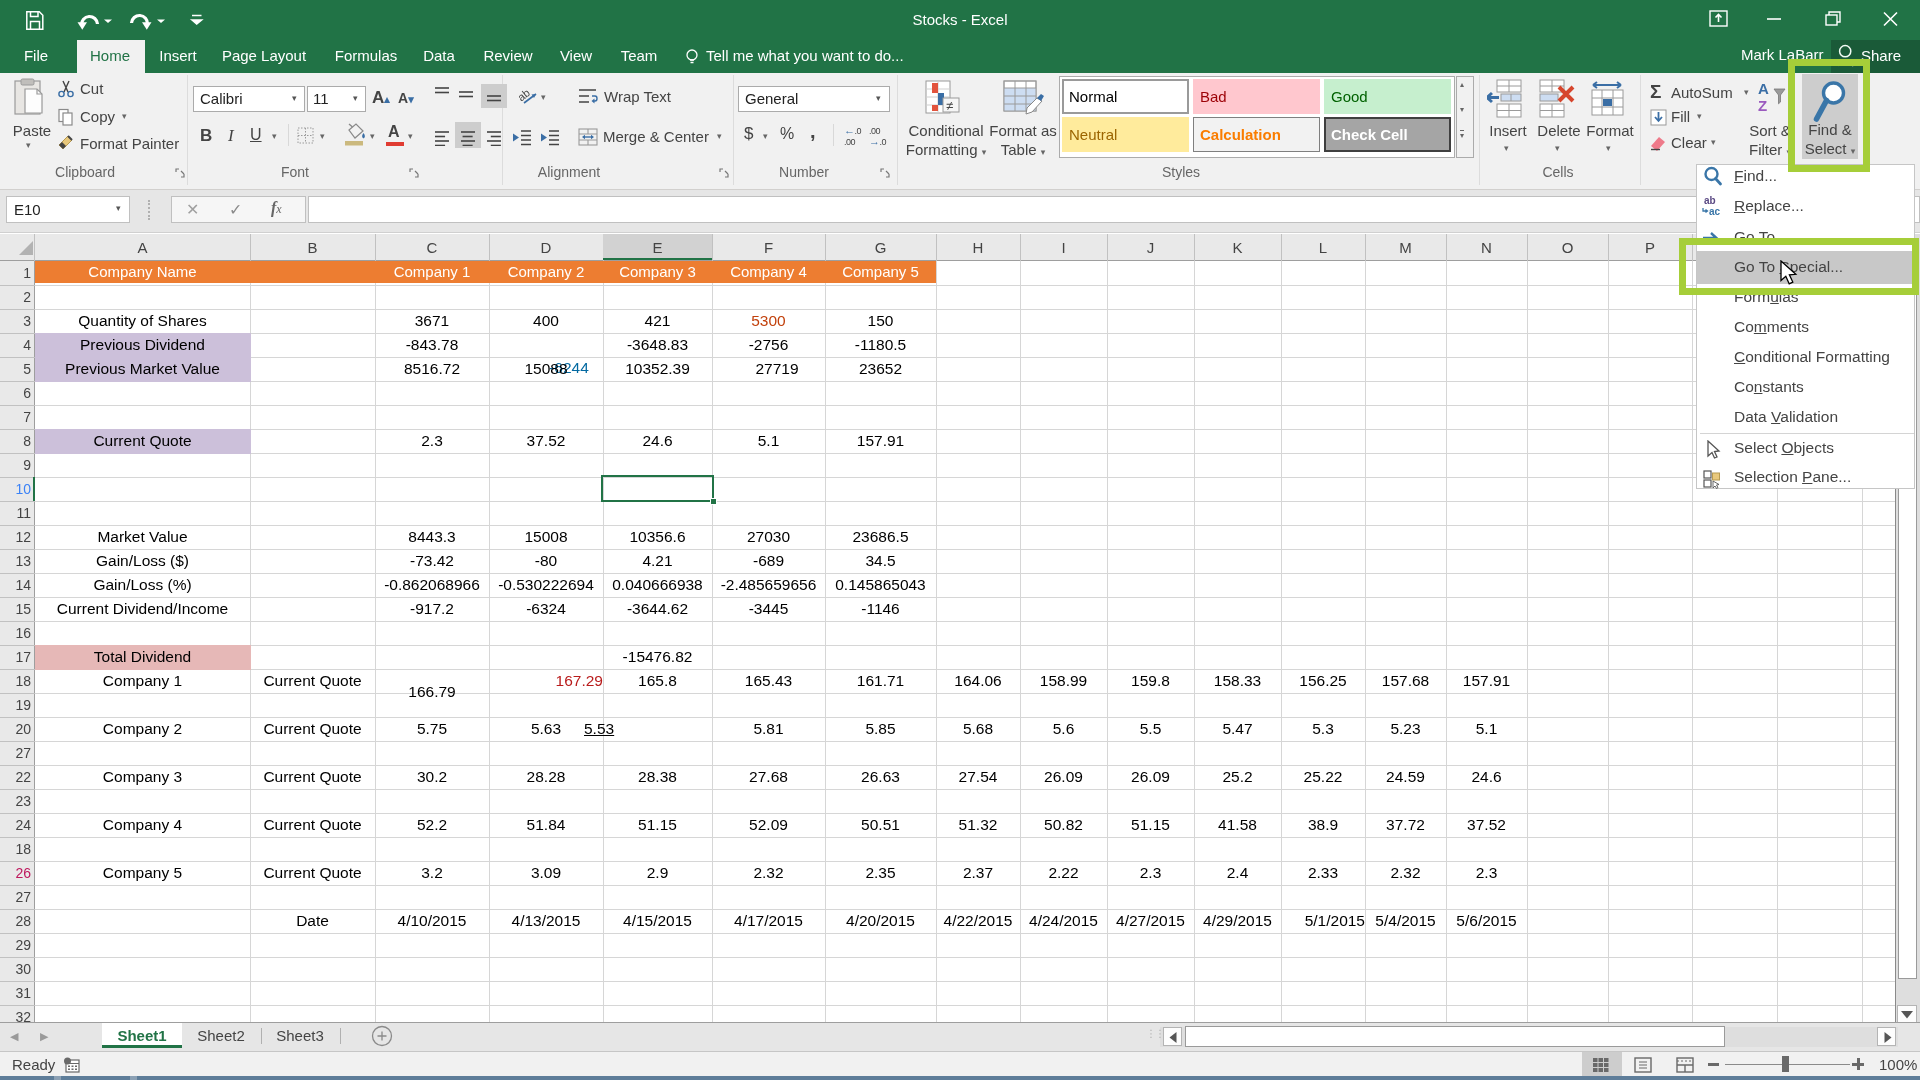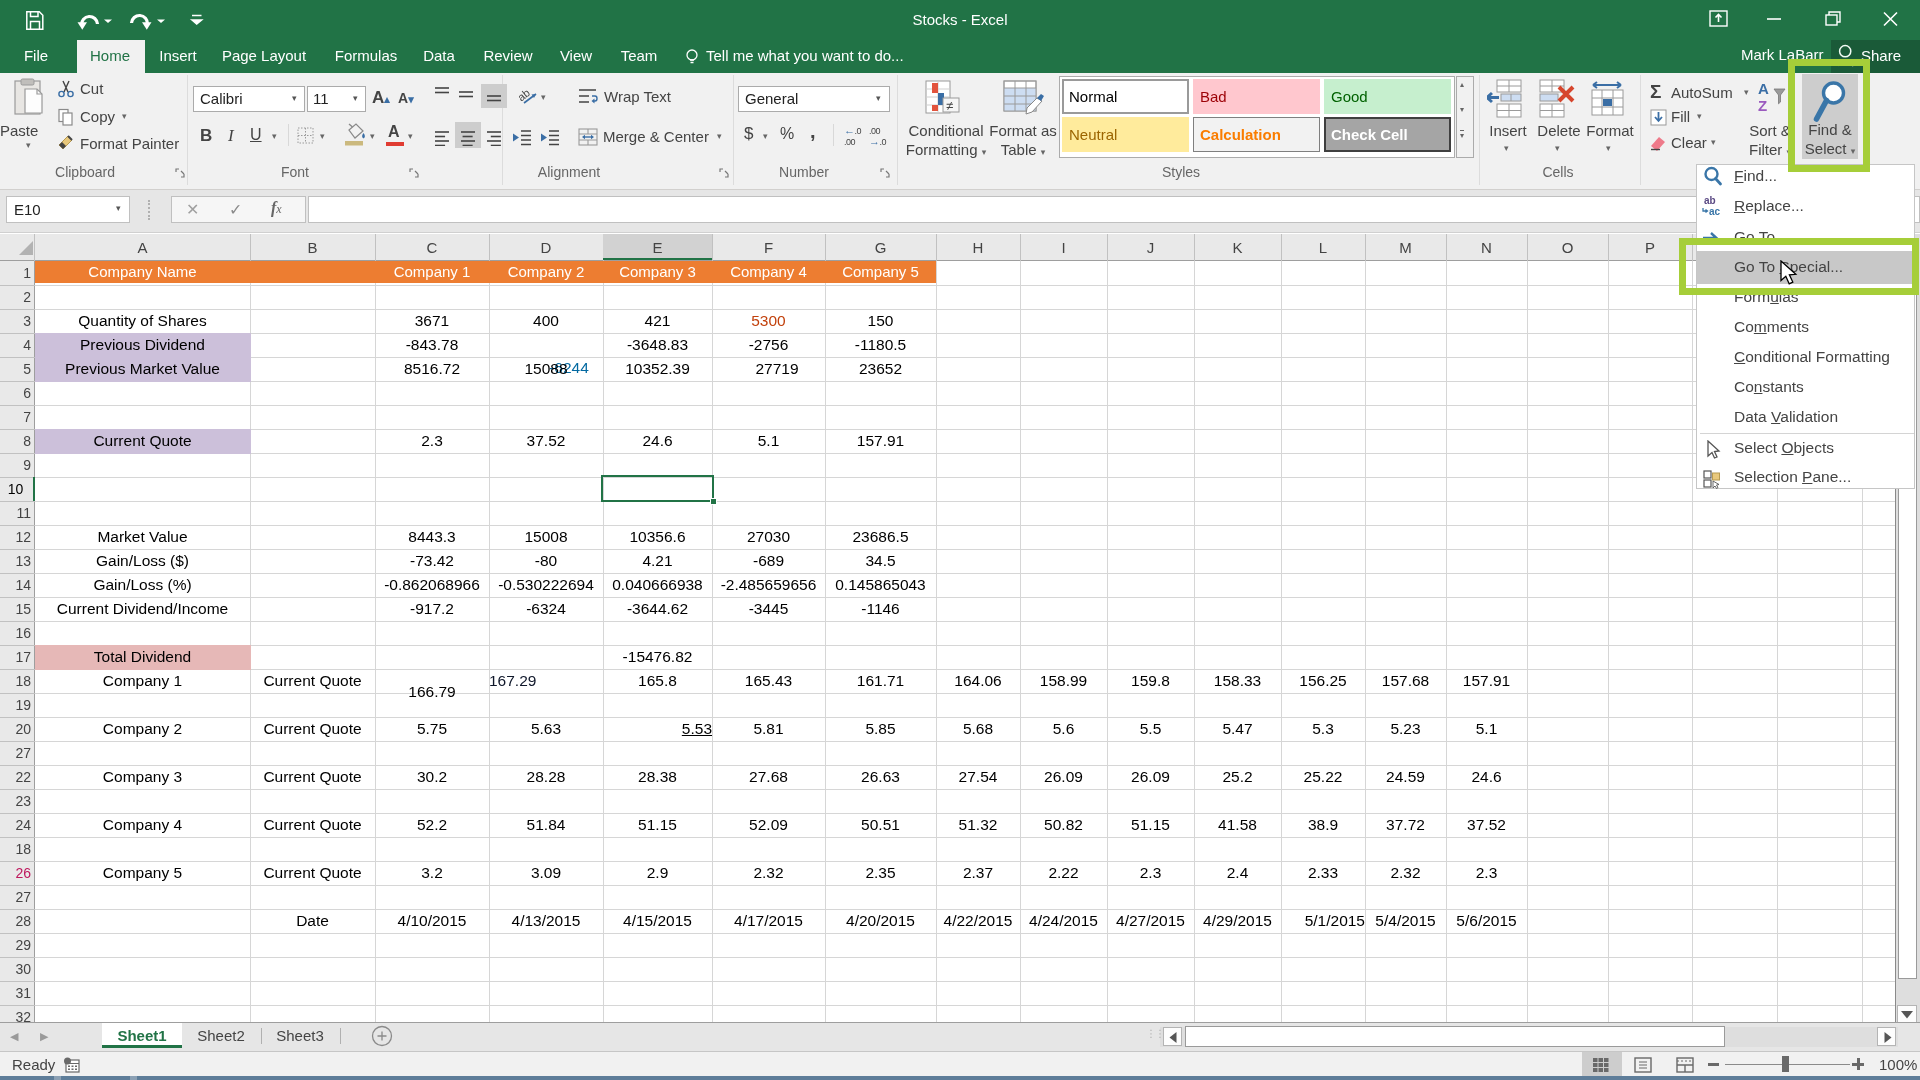--- a/index.html
+++ b/index.html
@@ -90,21 +90,21 @@
     <g stroke="#777" fill="none" stroke-width="1.2">
       <path d="M2 5 v-3 h3 M7 4 l3 3 M10 7 v3 h-3 M7 10 h3"></path>
     </g>
   </svg>
 <svg class="ab" style="left:12px;top:78px" width="42" height="40" viewBox="0 0 42 40">
 <rect x="3" y="3" width="25" height="33" fill="#e8e6e3" stroke="#9a9a9a" stroke-width="1.2"></rect>
 <rect x="9" y="1" width="13" height="6" rx="1.5" fill="#c0bebb" stroke="#9a9a9a"></rect>
 <path d="M13 11 h12 l5 5 v19 h-17 z" fill="#fdfdfd" stroke="#9a9a9a" stroke-width="1.2"></path>
 <path d="M25 11 v5 h5" fill="none" stroke="#9a9a9a" stroke-width="1.2"></path>
 </svg>
-<div class="tx" style="left:0px;top:122px;width:64px;text-align:left;color:#444;font-size:15px">Paste</div>
+<div class="tx" style="left:0px;top:122px;width:64px;text-align:center;color:#444;font-size:15px">Paste</div>
 <div class="tx" style="left:26px;top:140px;color:#666;font-size:9px">▾</div>
 <svg class="ab" style="left:57px;top:80px" width="18" height="18" viewBox="0 0 18 18">
 <g stroke="#3a6ea5" fill="none" stroke-width="1.4">
 <path d="M6 1 l5 11 M12 1 l-5 11" stroke="#444"></path>
 <circle cx="4.5" cy="14" r="2.6"></circle>
       <circle cx="13.5" cy="14" r="2.6"></circle>
 </g>
   </svg>
 <div class="tx" style="left:80px;top:80px;color:#444;font-size:15px">Cut</div>
 <svg class="ab" style="left:57px;top:108px" width="18" height="18" viewBox="0 0 18 18">
@@ -451,21 +451,21 @@
 <div class="ab" style="left:0;top:429px;width:35px;height:1px;background:#c1c1c1"></div>
 <div class="tx" style="left:0;top:409px;width:31px;text-align:right;color:#444;font-size:14px">7</div>
 <div class="ab" style="left:35px;top:453px;width:1867px;height:1px;background:#d6d6d6"></div>
 <div class="ab" style="left:0;top:453px;width:35px;height:1px;background:#c1c1c1"></div>
 <div class="tx" style="left:0;top:433px;width:31px;text-align:right;color:#444;font-size:14px">8</div>
 <div class="ab" style="left:35px;top:477px;width:1867px;height:1px;background:#d6d6d6"></div>
 <div class="ab" style="left:0;top:477px;width:35px;height:1px;background:#c1c1c1"></div>
 <div class="tx" style="left:0;top:457px;width:31px;text-align:right;color:#444;font-size:14px">9</div>
 <div class="ab" style="left:35px;top:501px;width:1867px;height:1px;background:#d6d6d6"></div>
 <div class="ab" style="left:0;top:501px;width:35px;height:1px;background:#c1c1c1"></div>
-<div class="tx" style="left:0;top:481px;width:31px;text-align:center;color:#000000;font-size:14px">10</div>
+<div class="tx" style="left:0;top:481px;width:31px;text-align:right;color:#3b82f6;font-size:14px">10</div>
 <div class="ab" style="left:35px;top:525px;width:1867px;height:1px;background:#d6d6d6"></div>
 <div class="ab" style="left:0;top:525px;width:35px;height:1px;background:#c1c1c1"></div>
 <div class="tx" style="left:0;top:505px;width:31px;text-align:right;color:#444;font-size:14px">11</div>
 <div class="ab" style="left:35px;top:549px;width:1867px;height:1px;background:#d6d6d6"></div>
 <div class="ab" style="left:0;top:549px;width:35px;height:1px;background:#c1c1c1"></div>
 <div class="tx" style="left:0;top:529px;width:31px;text-align:right;color:#444;font-size:14px">12</div>
 <div class="ab" style="left:35px;top:573px;width:1867px;height:1px;background:#d6d6d6"></div>
 <div class="ab" style="left:0;top:573px;width:35px;height:1px;background:#c1c1c1"></div>
 <div class="tx" style="left:0;top:553px;width:31px;text-align:right;color:#444;font-size:14px">13</div>
 <div class="ab" style="left:35px;top:597px;width:1867px;height:1px;background:#d6d6d6"></div>
@@ -585,35 +585,35 @@
 <div class="tx" style="left:712px;top:576px;width:113px;text-align:center;color:#000;font-size:15.5px;">-2.485659656</div>
 <div class="tx" style="left:825px;top:576px;width:111px;text-align:center;color:#000;font-size:15.5px;">0.145865043</div>
 <div class="tx" style="left:375px;top:600px;width:114px;text-align:center;color:#000;font-size:15.5px;">-917.2</div>
 <div class="tx" style="left:489px;top:600px;width:114px;text-align:center;color:#000;font-size:15.5px;">-6324</div>
 <div class="tx" style="left:603px;top:600px;width:109px;text-align:center;color:#000;font-size:15.5px;">-3644.62</div>
 <div class="tx" style="left:712px;top:600px;width:113px;text-align:center;color:#000;font-size:15.5px;">-3445</div>
 <div class="tx" style="left:825px;top:600px;width:111px;text-align:center;color:#000;font-size:15.5px;">-1146</div>
 <div class="tx" style="left:603px;top:648px;width:109px;text-align:center;color:#000;font-size:15.5px;">-15476.82</div>
 <div class="tx" style="left:250px;top:672px;width:125px;text-align:center;color:#000;font-size:15.5px;">Current Quote</div>
 <div class="tx" style="left:375px;top:672px;width:114px;text-align:center;color:#000;font-size:15.5px;margin-top:11px;">166.79</div>
-<div class="tx" style="left:489px;top:672px;width:114px;text-align:left;color:#0f172a;font-size:15.5px;">167.29</div>
+<div class="tx" style="left:489px;top:672px;width:114px;text-align:right;color:#b91c1c;font-size:15.5px;">167.29</div>
 <div class="tx" style="left:603px;top:672px;width:109px;text-align:center;color:#000;font-size:15.5px;">165.8</div>
 <div class="tx" style="left:712px;top:672px;width:113px;text-align:center;color:#000;font-size:15.5px;">165.43</div>
 <div class="tx" style="left:825px;top:672px;width:111px;text-align:center;color:#000;font-size:15.5px;">161.71</div>
 <div class="tx" style="left:936px;top:672px;width:84px;text-align:center;color:#000;font-size:15.5px;">164.06</div>
 <div class="tx" style="left:1020px;top:672px;width:87px;text-align:center;color:#000;font-size:15.5px;">158.99</div>
 <div class="tx" style="left:1107px;top:672px;width:87px;text-align:center;color:#000;font-size:15.5px;">159.8</div>
 <div class="tx" style="left:1194px;top:672px;width:87px;text-align:center;color:#000;font-size:15.5px;">158.33</div>
 <div class="tx" style="left:1281px;top:672px;width:84px;text-align:center;color:#000;font-size:15.5px;">156.25</div>
 <div class="tx" style="left:1365px;top:672px;width:81px;text-align:center;color:#000;font-size:15.5px;">157.68</div>
 <div class="tx" style="left:1446px;top:672px;width:81px;text-align:center;color:#000;font-size:15.5px;">157.91</div>
 <div class="tx" style="left:250px;top:720px;width:125px;text-align:center;color:#000;font-size:15.5px;">Current Quote</div>
 <div class="tx" style="left:375px;top:720px;width:114px;text-align:center;color:#000;font-size:15.5px;">5.75</div>
 <div class="tx" style="left:489px;top:720px;width:114px;text-align:center;color:#000;font-size:15.5px;">5.63</div>
-<div class="tx" style="left:603px;top:720px;width:109px;text-align:right;color:#000;font-size:15.5px;text-decoration:underline;">5.53</div>
+<div class="tx" style="left:584px;top:720px;width:109px;text-align:left;color:#000;font-size:15.5px;text-decoration:underline;">5.53</div>
 <div class="tx" style="left:712px;top:720px;width:113px;text-align:center;color:#000;font-size:15.5px;">5.81</div>
 <div class="tx" style="left:825px;top:720px;width:111px;text-align:center;color:#000;font-size:15.5px;">5.85</div>
 <div class="tx" style="left:936px;top:720px;width:84px;text-align:center;color:#000;font-size:15.5px;">5.68</div>
 <div class="tx" style="left:1020px;top:720px;width:87px;text-align:center;color:#000;font-size:15.5px;">5.6</div>
 <div class="tx" style="left:1107px;top:720px;width:87px;text-align:center;color:#000;font-size:15.5px;">5.5</div>
 <div class="tx" style="left:1194px;top:720px;width:87px;text-align:center;color:#000;font-size:15.5px;">5.47</div>
 <div class="tx" style="left:1281px;top:720px;width:84px;text-align:center;color:#000;font-size:15.5px;">5.3</div>
 <div class="tx" style="left:1365px;top:720px;width:81px;text-align:center;color:#000;font-size:15.5px;">5.23</div>
 <div class="tx" style="left:1446px;top:720px;width:81px;text-align:center;color:#000;font-size:15.5px;">5.1</div>
 <div class="tx" style="left:250px;top:768px;width:125px;text-align:center;color:#000;font-size:15.5px;">Current Quote</div>

